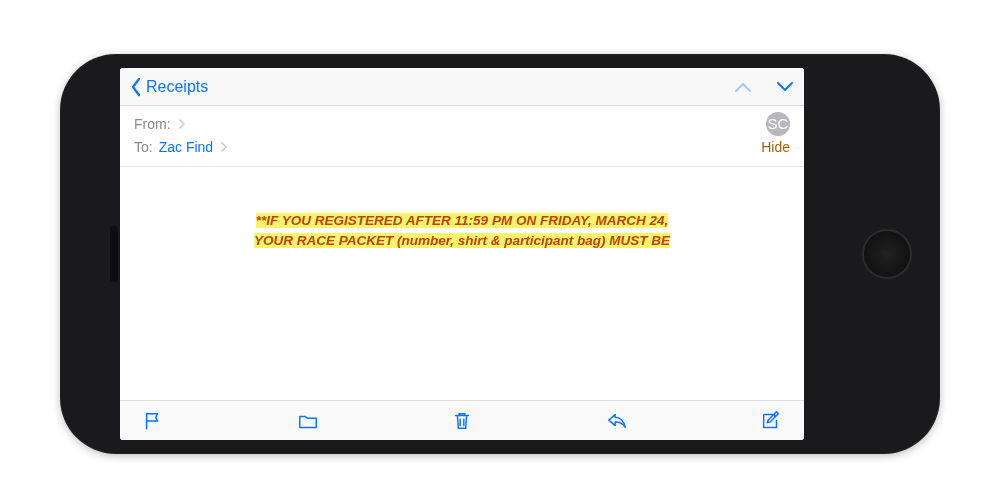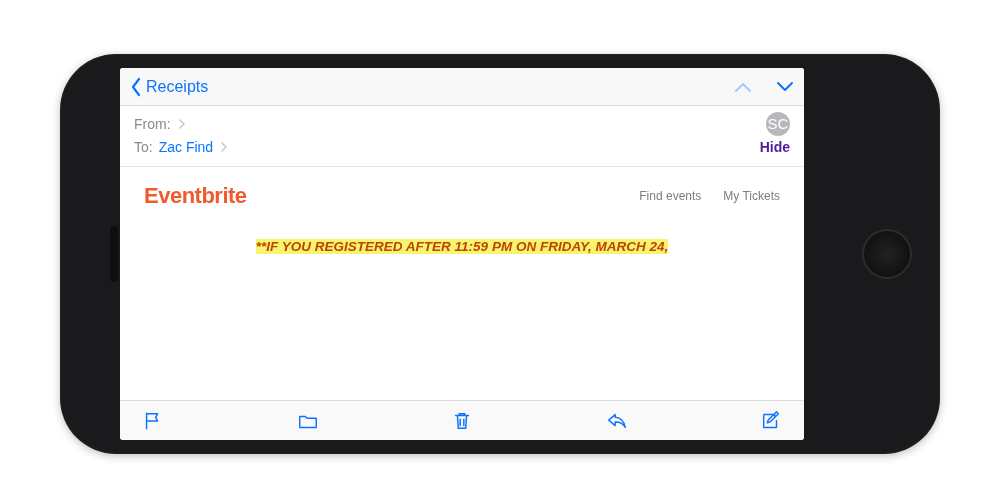--- a/index.html
+++ b/index.html
@@ -90,21 +90,21 @@
   .mini-chev { width: 7px; height: 10px; color: #c9c9ce; margin-left: 2px; }
   .avatar {
     margin-left: auto;
     width: 24px; height: 24px;
     border-radius: 50%;
     background: #b7b7bc;
     color: #fff;
     font-size: 15px;
     display: flex; align-items: center; justify-content: center;
   }
-  .hide { margin-left: auto; color: #4c1d95; font-weight: bold; }
+  .hide { margin-left: auto; color: #a16207; }
   .subject-block { padding: 8px 14px 10px; border-bottom: 1px solid #e6e6e9; }
   .subject { font-weight: 700; font-size: 15px; color: #111; letter-spacing: .1px; }
   .ts { color: #8a8a8e; font-size: 13px; margin-top: 2px; }
   
   .body {
     flex: 1;
     padding: 16px 24px 0;
     overflow: hidden;
     position: relative;
   }
@@ -176,29 +176,23 @@
         <span class="link">Zac Find</span>
         <svg class="mini-chev" viewBox="0 0 7 10">
             <path d="M1 1 L5 5 L1 9" fill="none" stroke="currentColor" stroke-width="1.6" stroke-linecap="round" stroke-linejoin="round"></path>
           </svg>
         <span class="hide">Hide</span>
       </div>
     </div>
 
 
     <div class="body">
-      <div class="eb-bar">
-        <div class="eb-logo">Eventbrite</div>
-        <div class="eb-links">
-          <span>Find events</span>
-          <span>My Tickets</span>
-        </div>
-      </div>
       <div class="notice">
         <span class="hl">**IF YOU REGISTERED AFTER 11:59 PM ON FRIDAY, MARCH 24,</span><br>
+        <span class="hl line2">YOUR RACE PACKET (number, shirt &amp; participant bag) MUST BE</span>
       </div>
     </div>
 
     <div class="toolbar">
       <svg viewBox="0 0 24 24">
           <path d="M5 3v18M5 4h12l-2 4 2 4H5" fill="none" stroke="currentColor" stroke-width="1.6" stroke-linejoin="round"></path>
         </svg>
       <svg viewBox="0 0 24 24">
           <path d="M3 7h6l2 2h10v10H3z" fill="none" stroke="currentColor" stroke-width="1.6" stroke-linejoin="round"></path>
         </svg>

